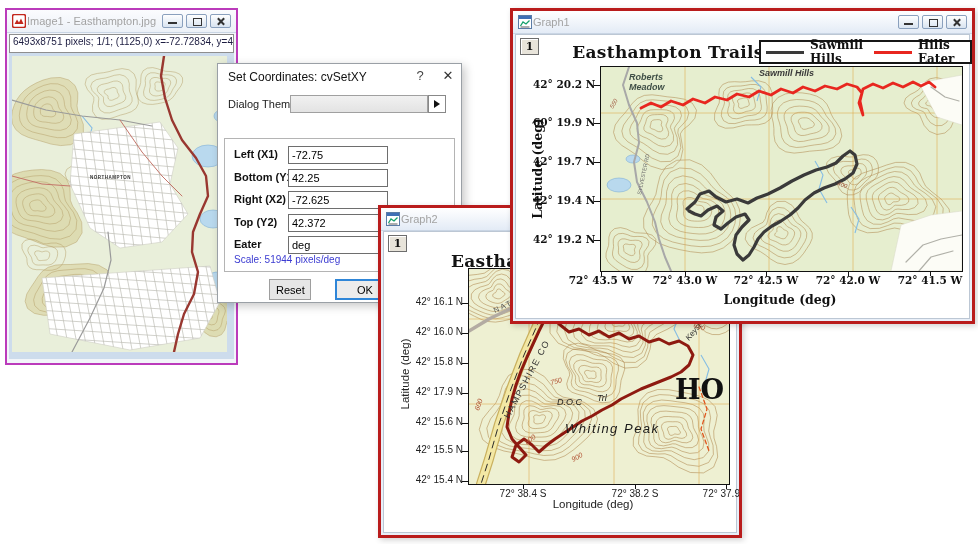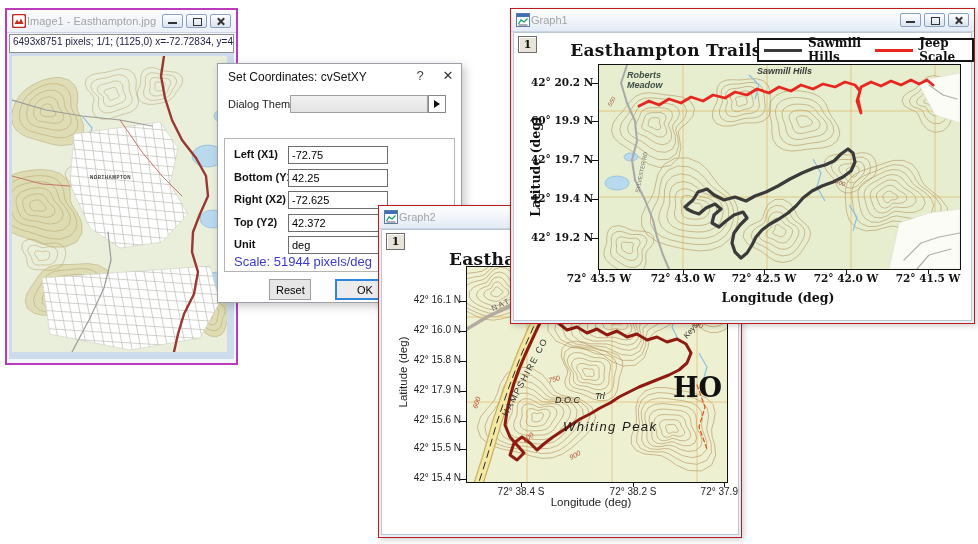--- a/index.html
+++ b/index.html
@@ -39,27 +39,27 @@
   .theme-input{position:absolute;left:72px;top:31px;width:130px;height:16px;border:1px solid #a0a0a0;
                background:linear-gradient(#f1f1f1,#e3e3e3);padding:0 3px;font-size:11px}
   .theme-arrow{position:absolute;left:210px;top:31px;width:18px;height:18px;background:#fff;border:1px solid #888;
                display:flex;align-items:center;justify-content:center;padding:0}
   .tri{width:0;height:0;border-left:6px solid #111;border-top:4px solid transparent;border-bottom:4px solid transparent}
   .groupbox{position:absolute;left:6px;top:74px;width:229px;height:132px;border:1px solid #b4b4b4}
   .frow{position:absolute;left:0;width:100%;height:18px}
   .flabel{position:absolute;left:16px;top:2px;font-size:11px;font-weight:bold;color:#111;white-space:nowrap}
   .finput{position:absolute;left:70px;top:0;width:92px;height:14px;border:1px solid #6e6e6e;font-size:11px;
           padding:1px 3px;font-family:"Liberation Sans",sans-serif}
-  .scale-note{position:absolute;left:16px;top:190px;font-size:13px}
+  .scale-note{position:absolute;left:16px;top:190px;font-size:10px}
   .btn{position:absolute;font-size:11px;font-family:"Liberation Sans",sans-serif;cursor:default}
   .btn-reset{left:51px;top:215px;width:42px;height:21px;background:#e6e6e6;border:1px solid #9e9e9e}
   .btn-ok{left:117px;top:215px;width:60px;height:21px;background:#ececec;border:2px solid #2f86d8}
 
   
-  .gwin{background:#e9eff8;border:1px solid #b91c1c;box-shadow:2px 2px 6px rgba(0,0,0,.18)}
+  .gwin{background:#e9eff8;border:3px solid #b91c1c;box-shadow:2px 2px 6px rgba(0,0,0,.18)}
   .gcontent{position:absolute;left:2px;top:23px;right:2px;bottom:2px;background:#fff;border:1px solid #bcc7d4}
   #win-g1{left:510px;top:8px;width:465px;height:316px;z-index:4}
   #win-g2{left:378px;top:205px;width:364px;height:333px;z-index:3}
   .badge{position:absolute;left:7px;top:27px;width:17px;height:15px;background:#e8e4da;border:1px solid #6d6d6d;
          box-shadow:inset 1px 1px 0 #fff;font:bold 11px "DejaVu Serif",serif;text-align:center;line-height:15px;color:#111}
   .gtitle{position:absolute;font-family:"DejaVu Serif",serif;font-weight:700;font-size:17px;color:#131313;
           letter-spacing:.3px;white-space:nowrap}
   #win-g1 .gtitle{left:35px;top:31px;width:240px;text-align:center}
   #win-g2 .gtitle{left:70px;top:43px}
   .legend{position:absolute;left:246px;top:29px;height:20px;border:2px solid #161616;background:#fff;display:flex;
@@ -271,21 +271,21 @@
     </div>
     <div class="frow" style="top:127px">
       <label class="flabel">Right (X2)</label>
       <input class="finput" readonly="" value="-72.625" style="">
     </div>
     <div class="frow" style="top:150px">
       <label class="flabel">Top (Y2)</label>
       <input class="finput" readonly="" value="42.372" style="">
     </div>
     <div class="frow" style="top:172px">
-      <label class="flabel">Unit</label>
+      <label class="flabel">Eater</label>
       <input class="finput" readonly="" value="deg" style="">
     </div>
 
     <span class="scale-note" style="color: rgb(59, 59, 209);">Scale: 51944 pixels/deg</span>
     <button class="btn btn-reset">Reset</button>
     <button class="btn btn-ok">OK</button>
   </section>
 
   <section class="win gwin" id="win-g2">
     <div class="gcontent"></div>
@@ -424,21 +424,21 @@
             <span class="g-x"></span>
           </button>
       </span>
     </div>
     <div class="badge">1</div>
     <div class="gtitle">Easthampton Trails</div>
     <div class="legend">
       <span class="lline" style="background: rgb(58, 58, 58);"></span>
       <span>Sawmill Hills</span>
       <span class="lline" style="background: rgb(232, 38, 31);"></span>
-      <span>Jeep Scale</span>
+      <span>Hills Eater</span>
     </div>
     <div class="plot">
       <svg id="svg-g1" viewBox="0 0 361 204">
           <rect width="361" height="204" fill="#e6eecf"></rect>
           <path d="M88.0 58.0L81.9 62.7L79.3 66.9L80.4 73.1L81.9 82.5L79.6 92.9L71.8 100.5L60.7 102.5L49.7 99.1L41.1 93.0L34.4 87.3L27.8 82.8L20.8 78.4L14.9 72.6L12.5 65.4L14.2 58.0L18.7 51.7L23.5 46.5L27.4 41.6L31.2 36.4L36.4 31.5L43.3 28.4L51.1 27.8L58.8 28.7L66.2 29.8L74.3 30.6L83.3 32.2L91.4 36.3L95.5 43.2L93.9 51.2L88.0 58.0Z" fill="none" stroke="#b08a52" stroke-width="0.65" opacity="0.85"></path>
           <path d="M81.2 58.0L77.3 61.9L76.8 65.9L78.7 72.1L79.8 80.6L76.9 89.1L69.4 94.4L59.7 94.7L50.8 91.0L44.0 85.9L38.4 81.6L32.7 78.3L26.8 74.8L22.3 70.0L20.8 64.0L22.6 58.0L26.1 53.0L29.5 48.7L32.2 44.4L35.1 39.8L39.4 35.8L45.2 33.3L51.8 32.8L58.2 33.4L64.5 34.0L71.6 34.4L79.2 36.0L85.4 39.9L87.9 46.0L85.9 52.6L81.2 58.0Z" fill="none" stroke="#b08a52" stroke-width="0.65" opacity="0.85"></path>
           <path d="M75.2 58.0L73.3 61.2L74.1 65.0L76.2 70.6L76.6 77.7L73.4 84.1L66.6 87.3L58.7 86.6L51.8 83.1L46.6 79.2L42.2 76.2L37.5 73.9L32.8 71.2L29.4 67.3L28.7 62.6L30.3 58.0L32.9 54.1L35.0 50.7L36.7 47.1L38.8 43.3L42.3 40.0L47.1 38.2L52.4 37.8L57.6 38.0L62.8 38.2L68.7 38.5L74.7 40.1L79.2 43.6L80.5 48.7L78.5 53.9L75.2 58.0Z" fill="none" stroke="#b08a52" stroke-width="0.65" opacity="0.85"></path>
           <path d="M69.9 58.0L69.4 60.5L70.8 63.8L72.5 68.4L72.4 73.8L69.2 78.2L63.6 79.8L57.6 78.5L52.7 75.7L49.0 73.0L45.7 71.2L42.1 69.8L38.6 67.8L36.4 64.8L36.1 61.3L37.3 58.0L38.9 55.2L40.1 52.6L41.1 49.7L42.6 46.7L45.4 44.3L49.1 43.0L53.0 42.7L57.0 42.7L61.1 42.7L65.6 43.0L70.0 44.4L72.9 47.3L73.5 51.3L71.9 55.1L69.9 58.0Z" fill="none" stroke="#b08a52" stroke-width="0.65" opacity="0.85"></path>
           <path d="M65.0 58.0L65.3 59.8L66.6 62.2L67.7 65.6L67.2 69.1L64.6 71.6L60.6 72.1L56.7 70.9L53.6 69.0L51.2 67.5L49.0 66.5L46.5 65.7L44.2 64.4L42.9 62.4L42.9 60.1L43.7 58.0L44.5 56.2L45.0 54.3L45.5 52.3L46.5 50.3L48.5 48.7L51.0 47.9L53.7 47.7L56.3 47.6L59.2 47.5L62.2 47.7L65.0 48.9L66.8 51.0L66.9 53.7L65.9 56.1L65.0 58.0Z" fill="none" stroke="#b08a52" stroke-width="0.65" opacity="0.85"></path>
           <path d="M60.1 58.0L60.6 59.0L61.4 60.3L61.8 62.1L61.3 63.7L59.7 64.7L57.7 64.7L55.8 64.0L54.3 63.1L53.2 62.5L52.1 62.2L50.8 61.8L49.7 61.2L49.1 60.1L49.2 59.0L49.5 58.0L49.8 57.1L49.9 56.1L50.1 55.1L50.7 54.0L51.7 53.3L53.0 52.9L54.3 52.8L55.7 52.7L57.1 52.6L58.7 52.8L60.0 53.4L60.7 54.6L60.7 55.9L60.3 57.1L60.1 58.0Z" fill="none" stroke="#b08a52" stroke-width="0.65" opacity="0.85"></path>

